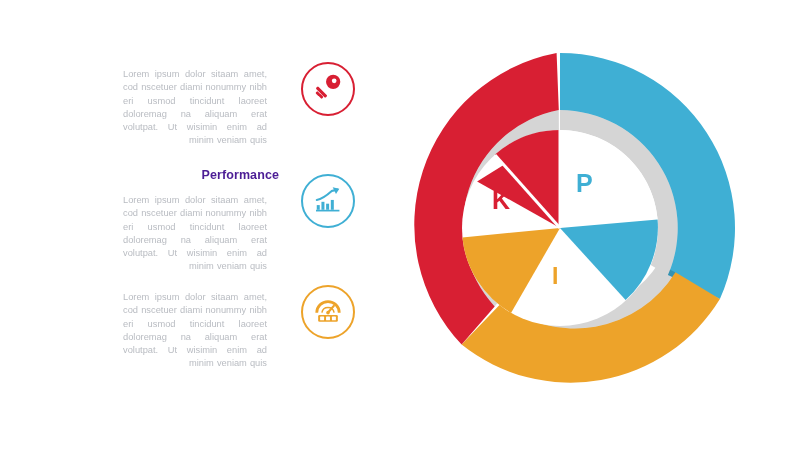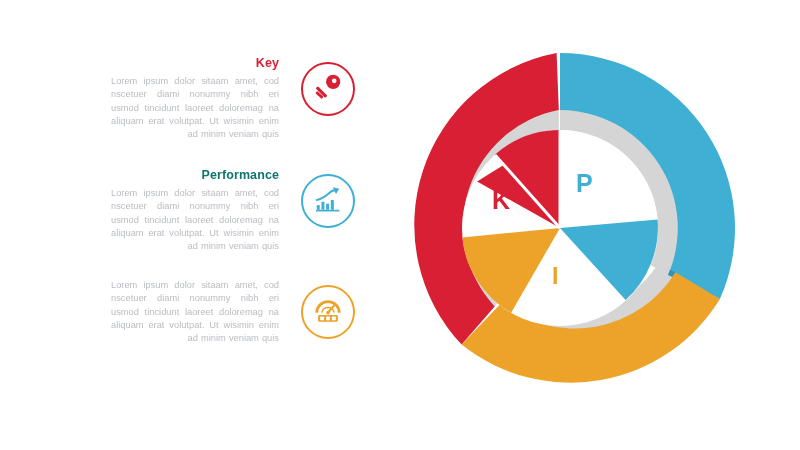--- a/index.html
+++ b/index.html
@@ -40,21 +40,21 @@
     font-size: 12.5px;
     font-weight: bold;
     line-height: 14px;
     margin: 0 0 5px 0;
     letter-spacing: 0.1px;
   }
   .item-desc {
     font-size: 9.3px;
     line-height: 13.3px;
     color: #b9bcc2;
-    margin: 0;
+    margin: 12px;
     text-align: justify;
     text-align-last: right;
     word-spacing: 0.5px;
   }
 
   .icon-circle {
     position: absolute;
     right: 0;
     top: 6px;
     width: 54px;
@@ -62,21 +62,21 @@
     border-radius: 50%;
     border: 2.2px solid #000;
     box-sizing: border-box;
     display: flex;
     align-items: center;
     justify-content: center;
   }
 
   .item.key .item-title { color: #d81f33; }
   .item.key .icon-circle { border-color: #d81f33; }
-  .item.performance .item-title { color: #0f766e; }
+  .item.performance .item-title { color: #4c1d95; }
   .item.performance .icon-circle { border-color: #3fafd4; }
   .item.indicator .item-title { color: #eda32a; }
   .item.indicator .icon-circle { border-color: #eda32a; }
 
   
   .item.key         { top: 56px; }
   .item.performance { top: 168px; }
   .item.indicator   { top: 279px; }
 
   
@@ -98,21 +98,20 @@
   .letter.p { color: #3fafd4; left: 196px; top: 123px; }
   .letter.i { color: #eda32a; left: 172px; top: 216px; font-size: 23px; }
 </style>
 </head>
 <body>
 
 <div id="stage">
 
   <div class="item key">
     <div class="item-text">
-      <p class="item-title">Key</p>
       <p class="item-desc">Lorem ipsum dolor sitaam amet, cod nscetuer diami nonummy nibh eri usmod tincidunt laoreet doloremag na aliquam erat volutpat. Ut wisimin enim ad minim veniam quis</p>
     </div>
     <div class="icon-circle">
       <span>
         <svg width="30" height="30" viewBox="0 0 32 32" fill="none" aria-hidden="true">
           <g fill="#d81f33">
             <circle cx="21.5" cy="10.5" r="7.6"></circle>
             <rect x="5.2" y="15.1" width="14.5" height="3.4" rx="1.2" transform="rotate(45 5.2 15.1)"></rect>
             <rect x="7.6" y="23.0" width="5.2" height="3.0" rx="1.1" transform="rotate(45 7.6 23.0)"></rect>
             <rect x="4.6" y="20.2" width="5.2" height="3.0" rx="1.1" transform="rotate(45 4.6 20.2)"></rect>

